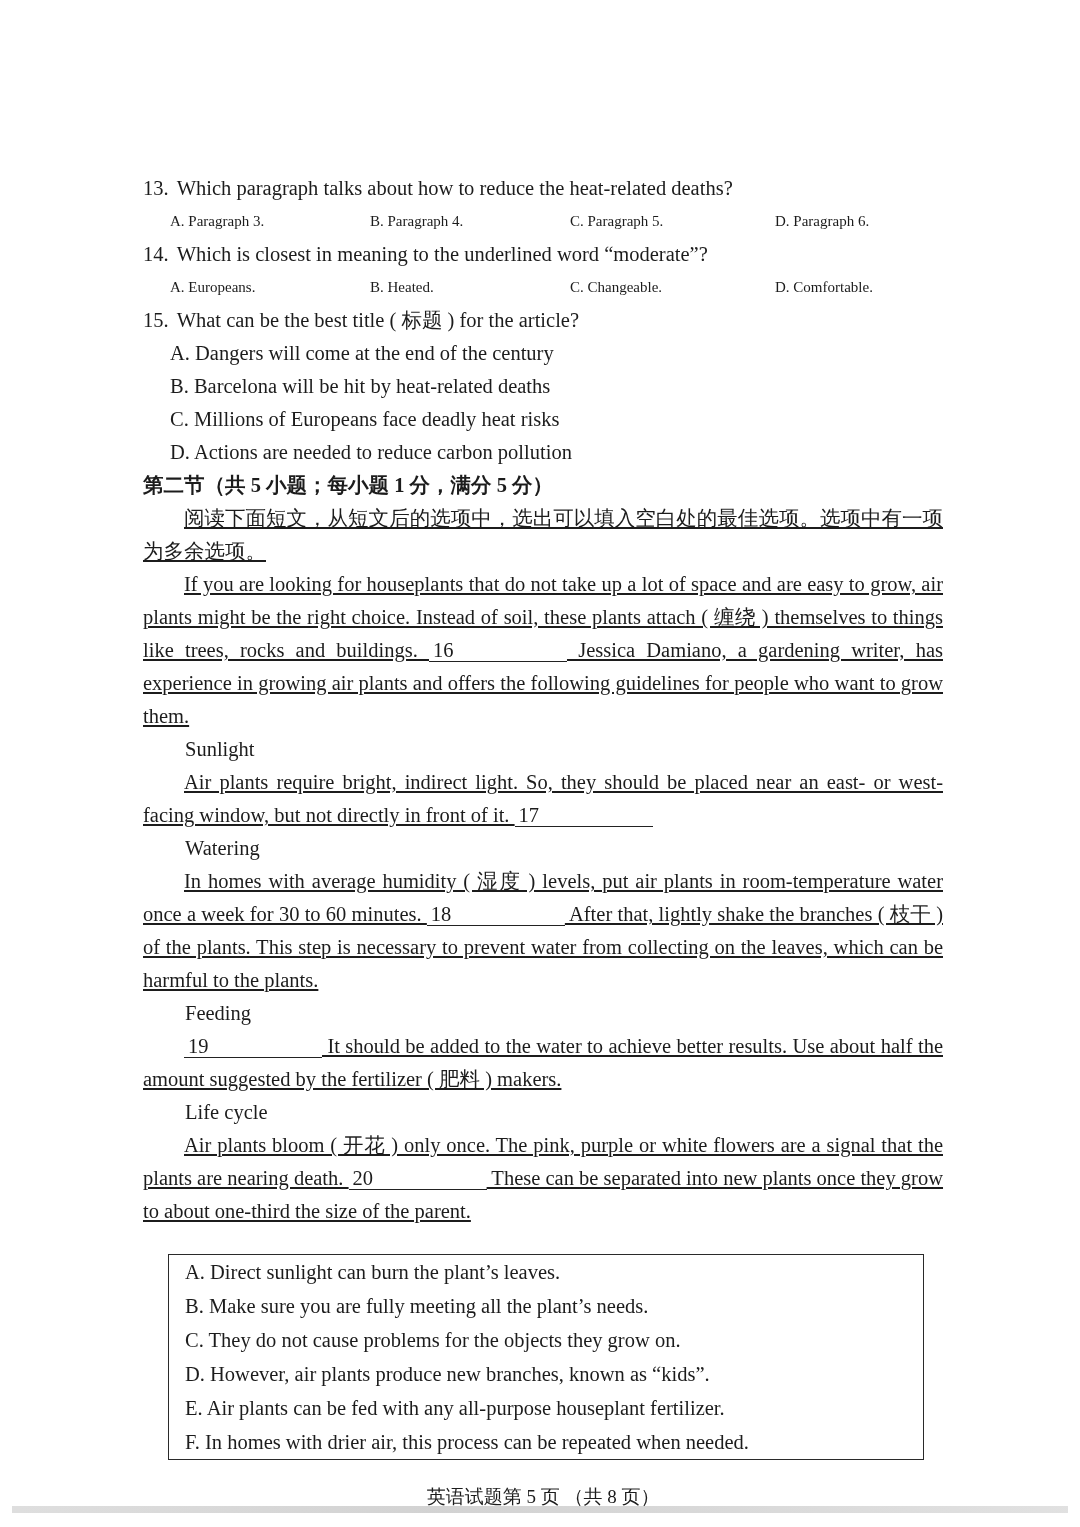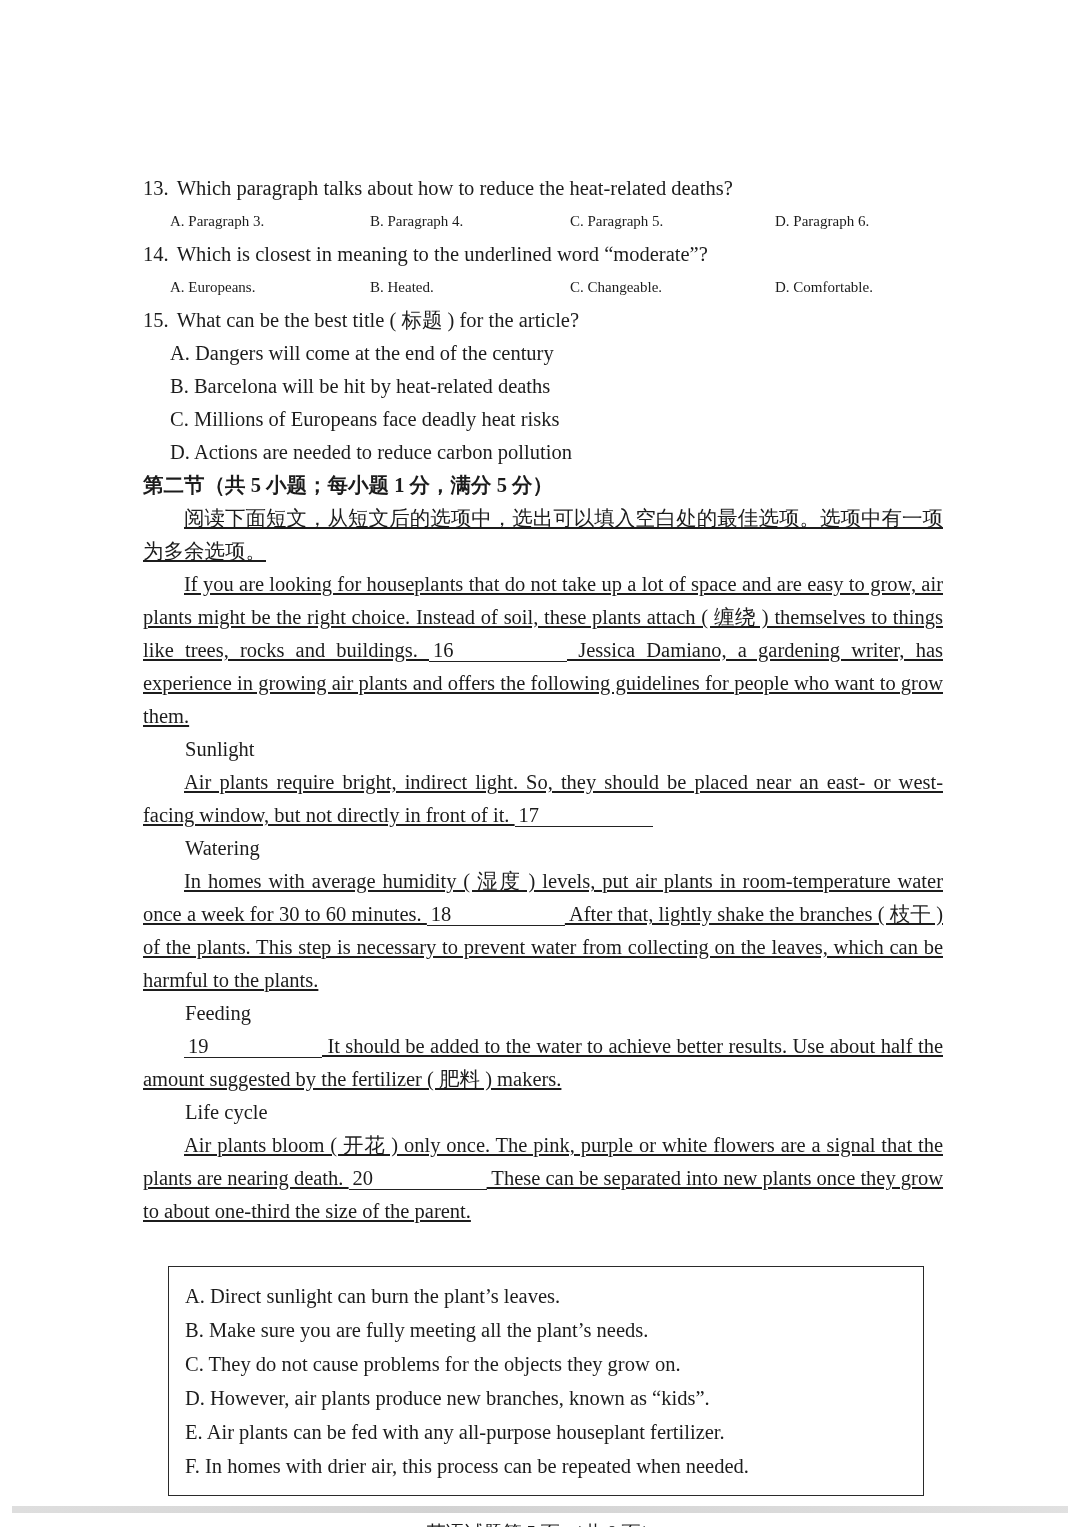--- a/index.html
+++ b/index.html
@@ -62,25 +62,25 @@
   .blank {
     display: inline-block;
     min-width: 130px;
     text-align: left;
     border-bottom: 1.4px solid #222;
     line-height: 22px;
     padding: 0 4px;
     text-indent: 0;
   }
   .option-box {
-    margin-top: 38px;
+    margin-top: 26px;
     margin-left: 25px;
     width: 722px;
     border: 1.6px solid #2a2a2a;
-    padding: 12px 16px;
+    padding: 0 16px;
   }
   .option-box .line { line-height: 34px; }
   .footer {
     margin-top: 22px;
     text-align: center;
     font-size: 19px;
     line-height: 30px;
   }
   .scan-strip {
     position: absolute;

